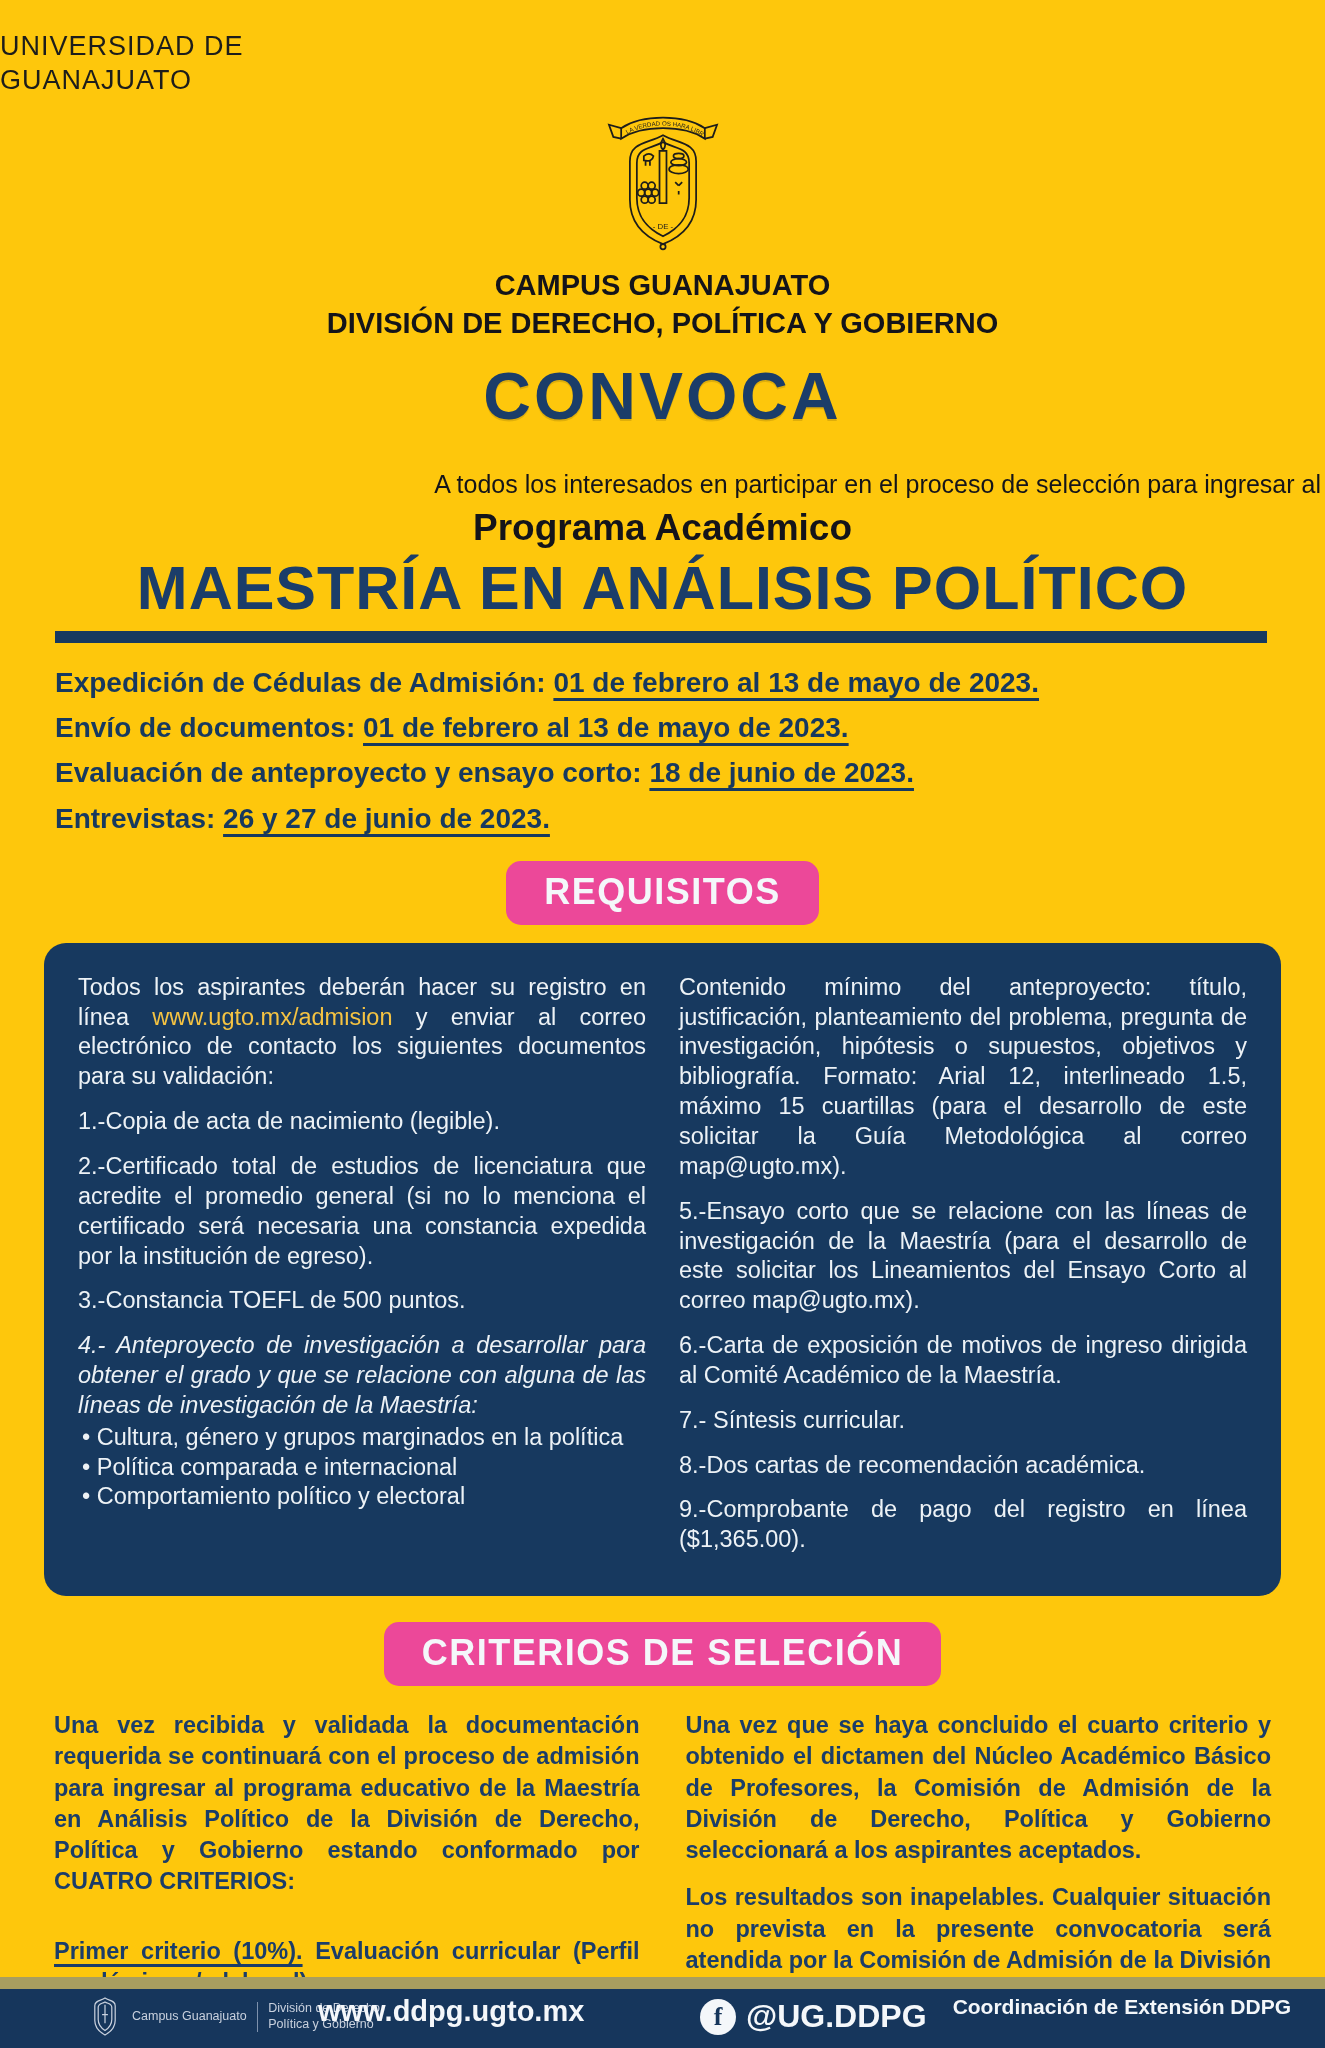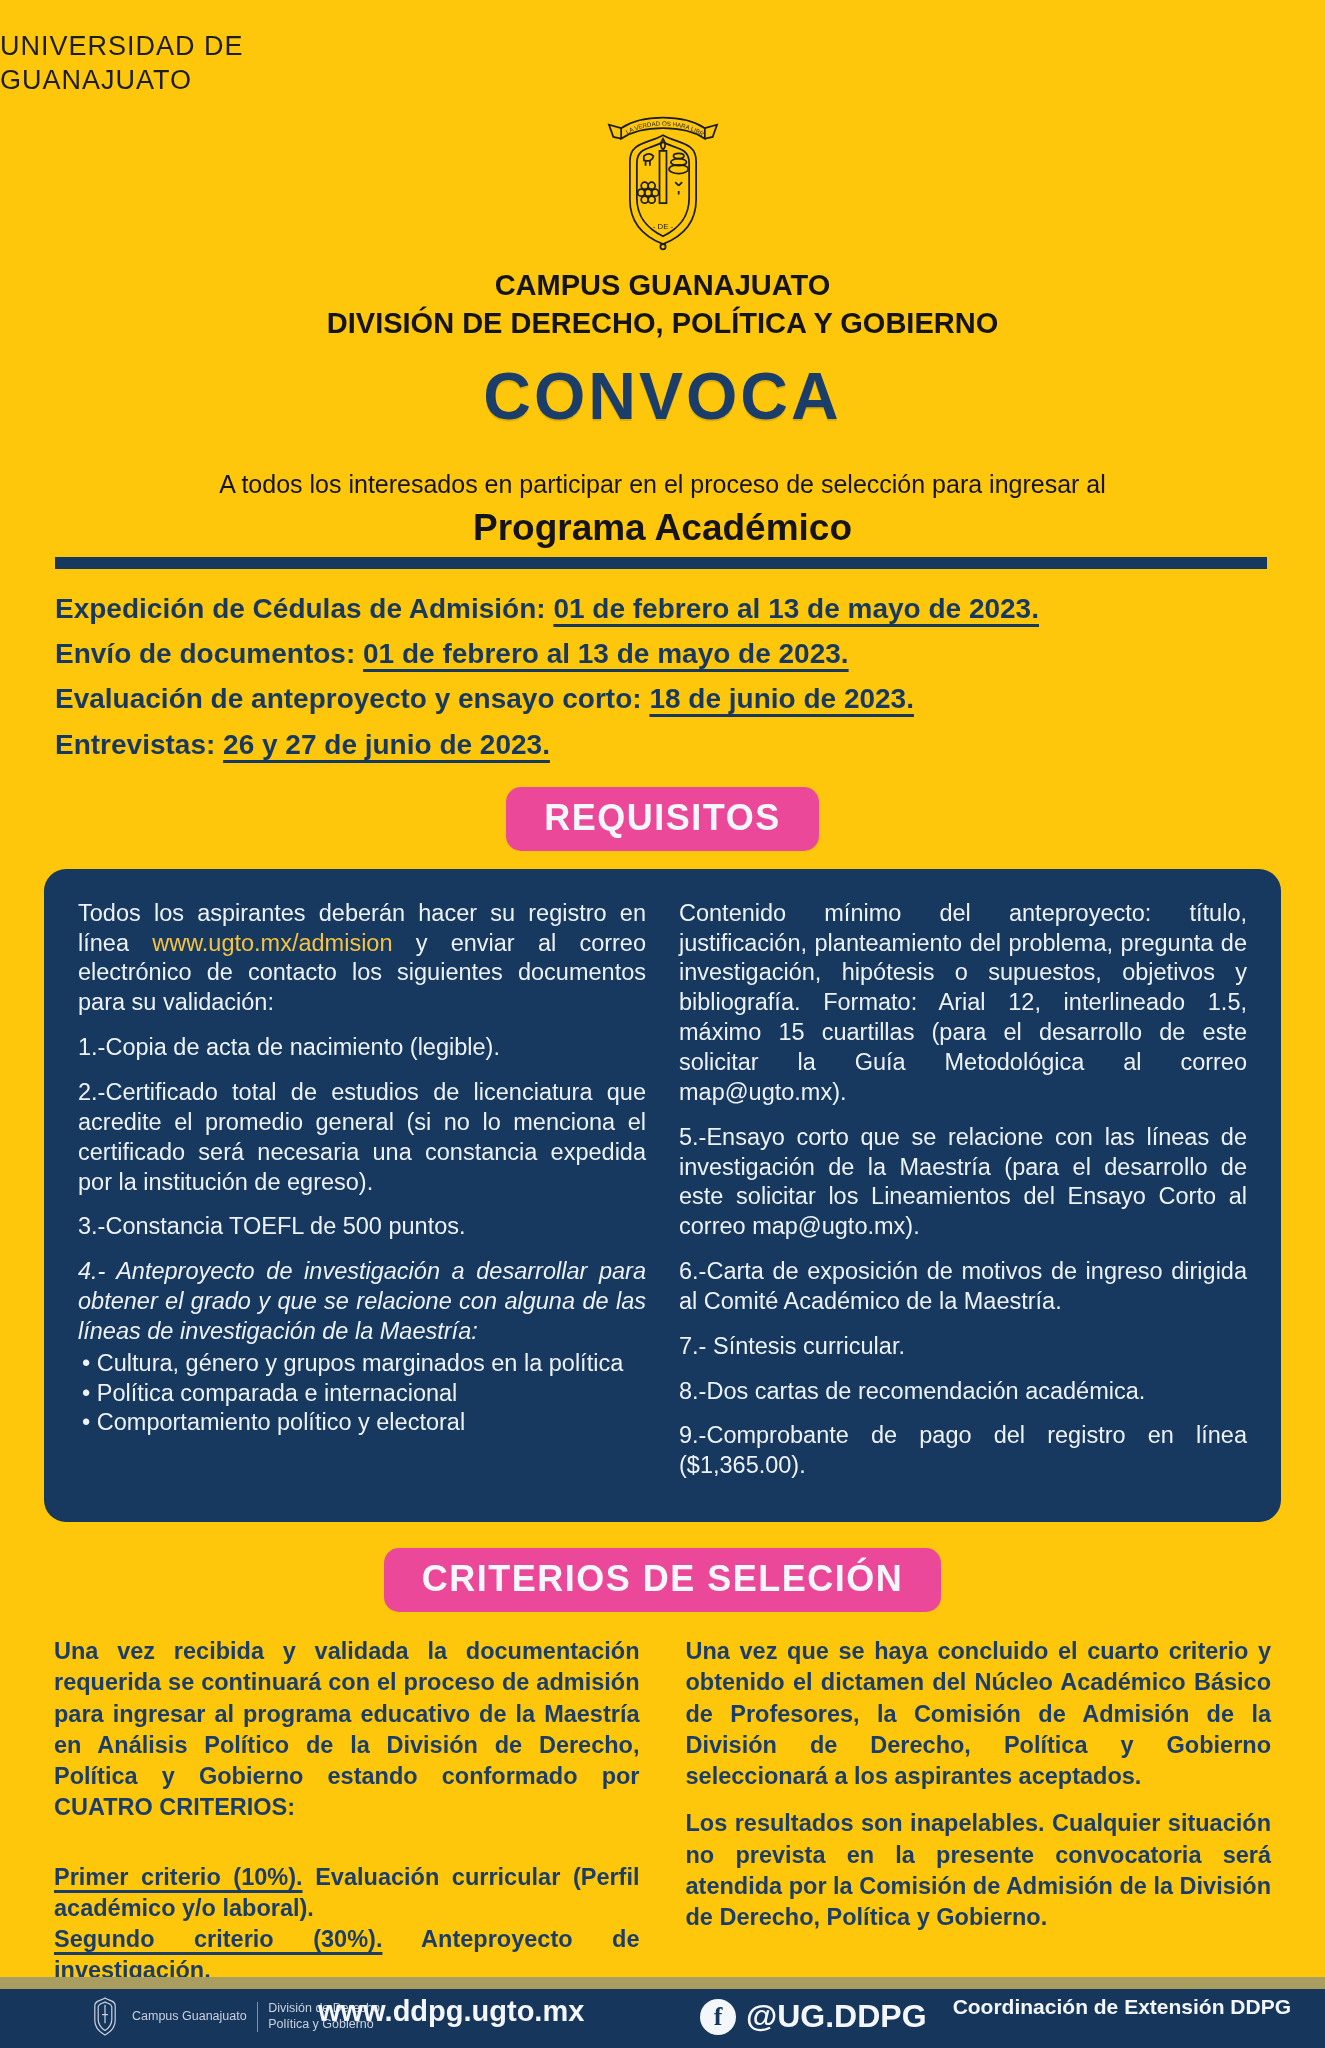--- a/index.html
+++ b/index.html
@@ -8,21 +8,21 @@
     position:relative;width:1325px;height:2048px;margin:0 auto;
     background:#FEC70C;overflow:hidden;color:#1d1d1b;
   }
   
   .univ{margin-top:30px;font-size:27px;letter-spacing:1px;
         line-height:1.25;color:#1d1d1b;font-weight:500;}
   .crest-wrap{text-align:center;margin-top:4px;}
   .campus-block{margin-top:10px;text-align:center;font-weight:700;font-size:29px;line-height:1.32;color:#14141a;}
   .convoca{margin:16px 0 0;text-align:center;font-size:66px;font-weight:800;letter-spacing:3px;
            color:#1B3D69;text-shadow:0 2px 0 rgba(0,0,0,.12);}
-  .intro-line{margin:36px 4px 0;text-align:center;font-size:25px;color:#14141a;}
+  .intro-line{margin:36px 4px 0;text-align:right;font-size:25px;color:#14141a;}
   .prog-label{margin:8px 0 0;text-align:center;font-size:37px;font-weight:700;color:#14141a;}
   .prog-title{margin:4px 0 0;text-align:center;font-size:61px;font-weight:800;letter-spacing:1px;color:#1B3D69;}
   .title-bar{margin:8px 0 0 55px;width:1212px;height:12px;background:#17395F;}
   
   .dates{margin:24px 0 0 55px;}
   .dates p{margin:0 0 13px;font-size:28px;font-weight:700;color:#17395F;line-height:1.15;}
   .u{text-decoration:underline;text-decoration-thickness:3px;text-underline-offset:6px;}
   
   .pill{margin:26px auto 0;width:max-content;background:#ec4899;color:#F4F7FA;
         font-size:36px;font-weight:800;letter-spacing:1.5px;padding:10px 38px 12px;border-radius:15px;text-align:center;}
@@ -106,20 +106,21 @@
 
   <div class="campus-block">
     <div>CAMPUS GUANAJUATO</div>
     <div>DIVISIÓN DE DERECHO, POLÍTICA Y GOBIERNO</div>
   </div>
 
   <h1 class="convoca">CONVOCA</h1>
 
   <p class="intro-line">A todos los interesados en participar en el proceso de selección para ingresar al</p>
   <h2 class="prog-label">Programa Académico</h2>
+  <h2 class="prog-title">MAESTRÍA EN ANÁLISIS POLÍTICO</h2>
   <div class="title-bar"></div>
 
   <section class="dates">
     <p><span>Expedición de Cédulas de Admisión:</span> <span class="u">01 de febrero al 13 de mayo de 2023.</span></p>
     <p><span>Envío de documentos:</span> <span class="u">01 de febrero al 13 de mayo de 2023.</span></p>
     <p><span>Evaluación de anteproyecto y ensayo corto:</span> <span class="u">18 de junio de 2023.</span></p>
     <p><span>Entrevistas:</span> <span class="u">26 y 27 de junio de 2023.</span></p>
   </section>
 
   <div class="pill">REQUISITOS</div>

